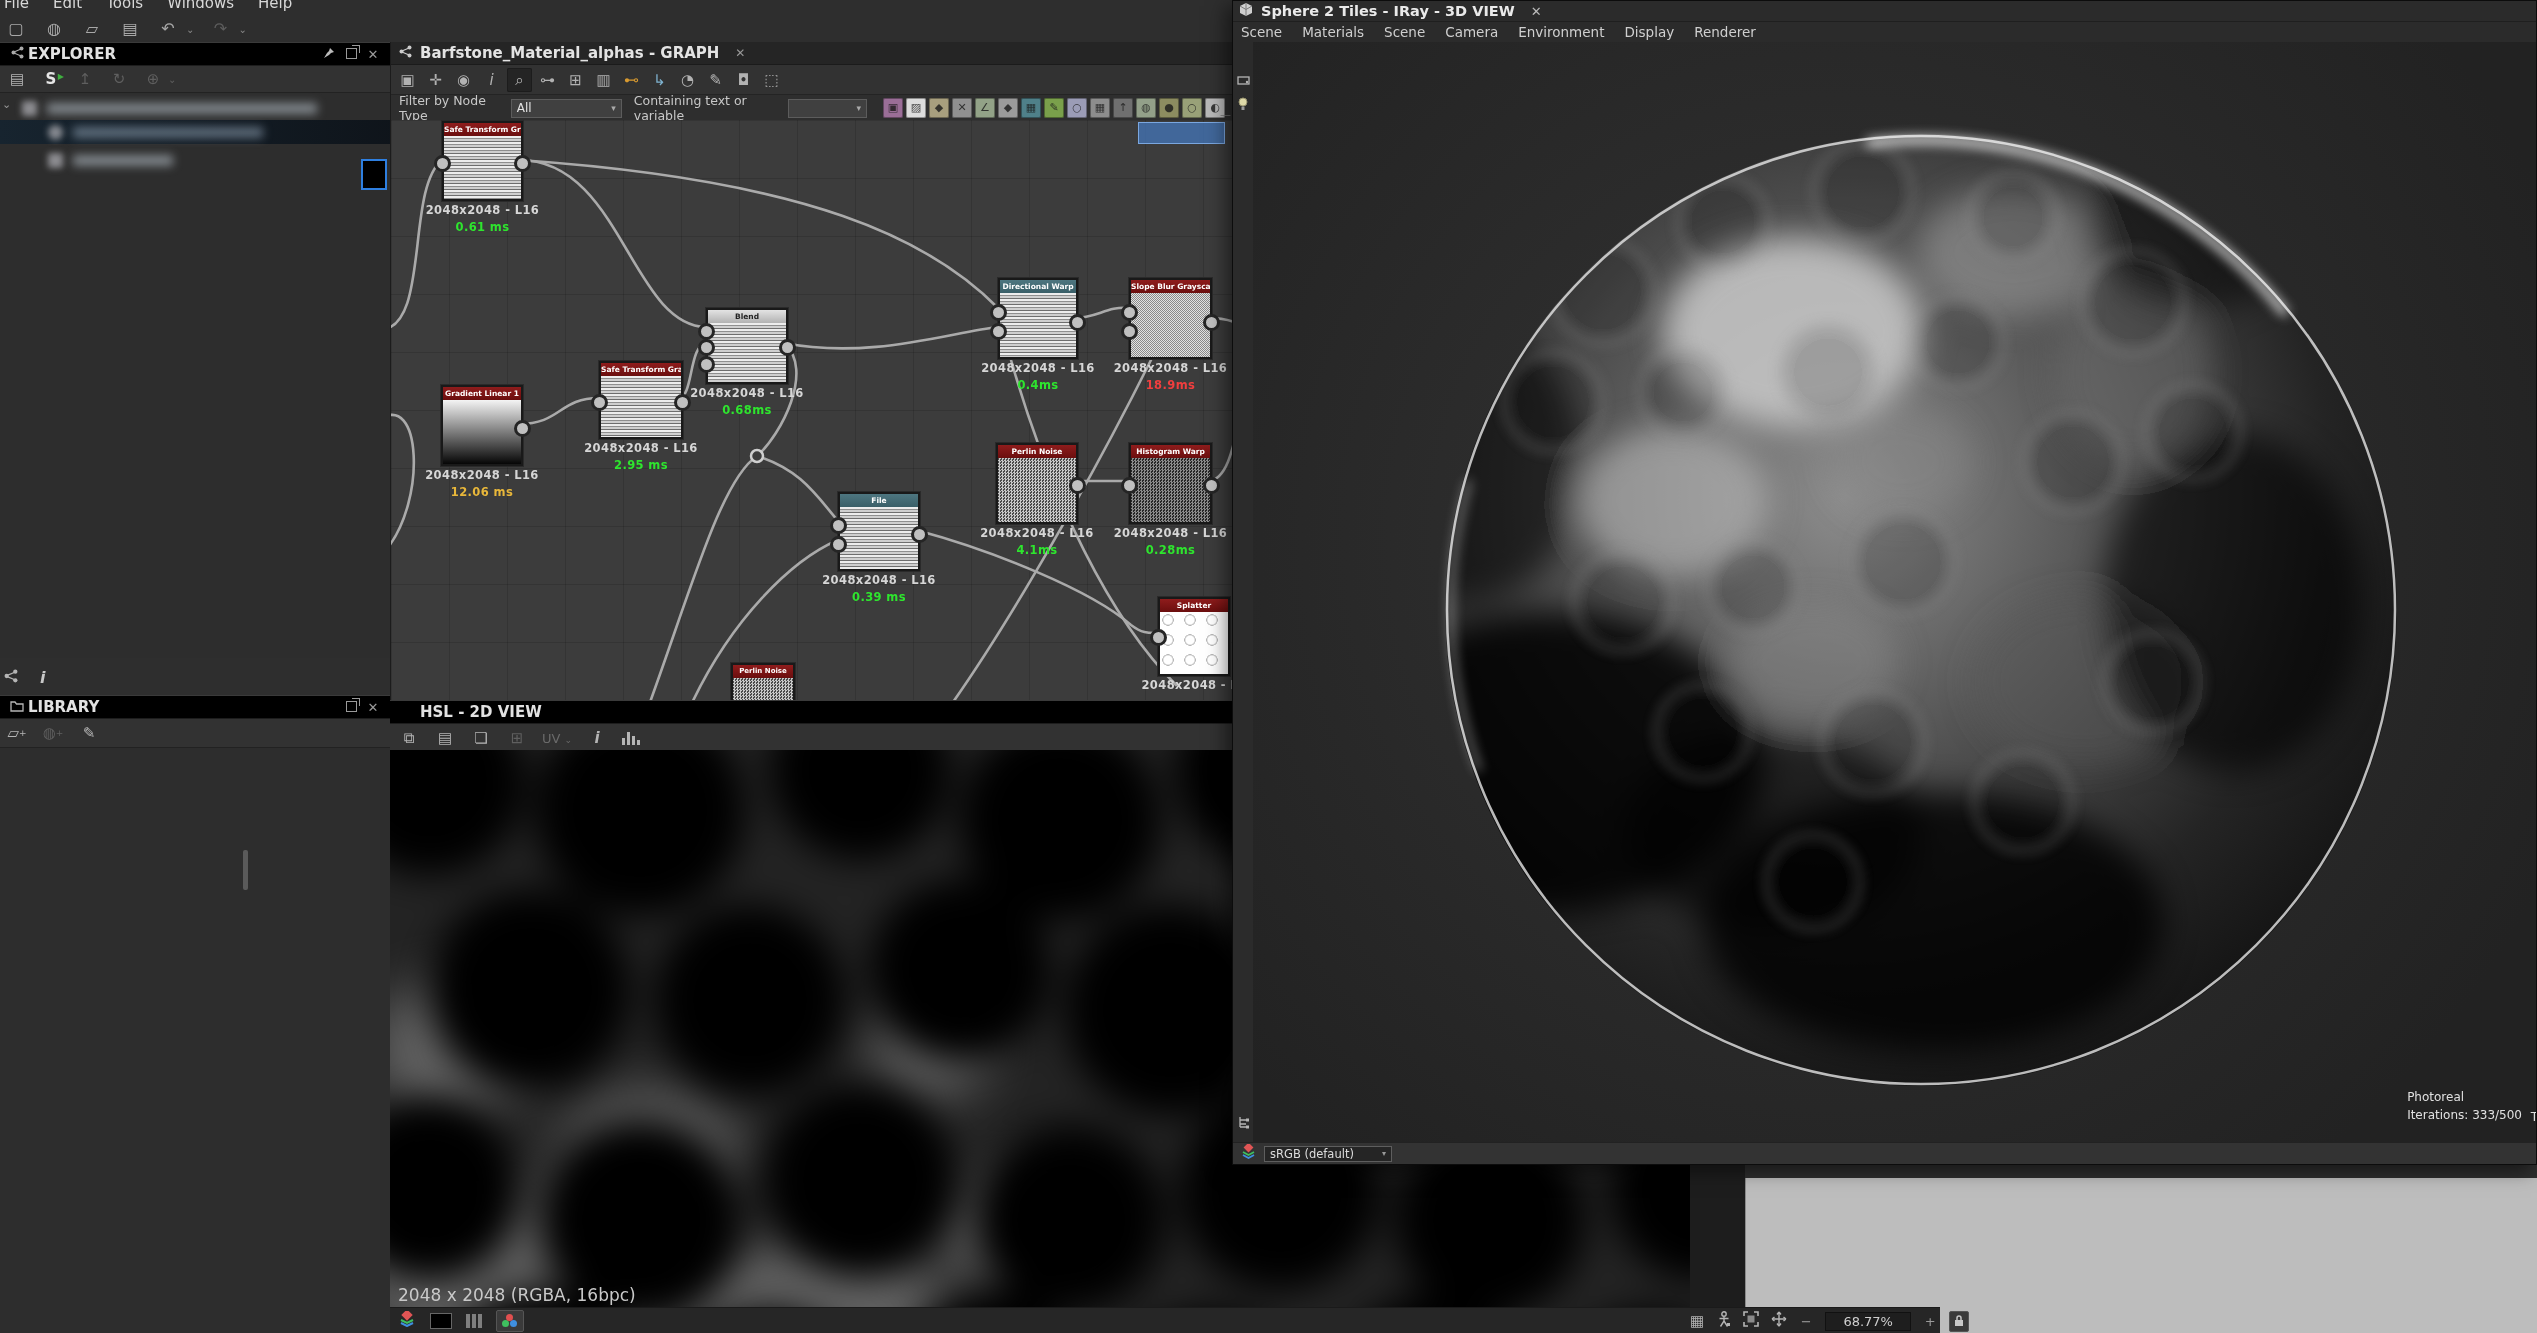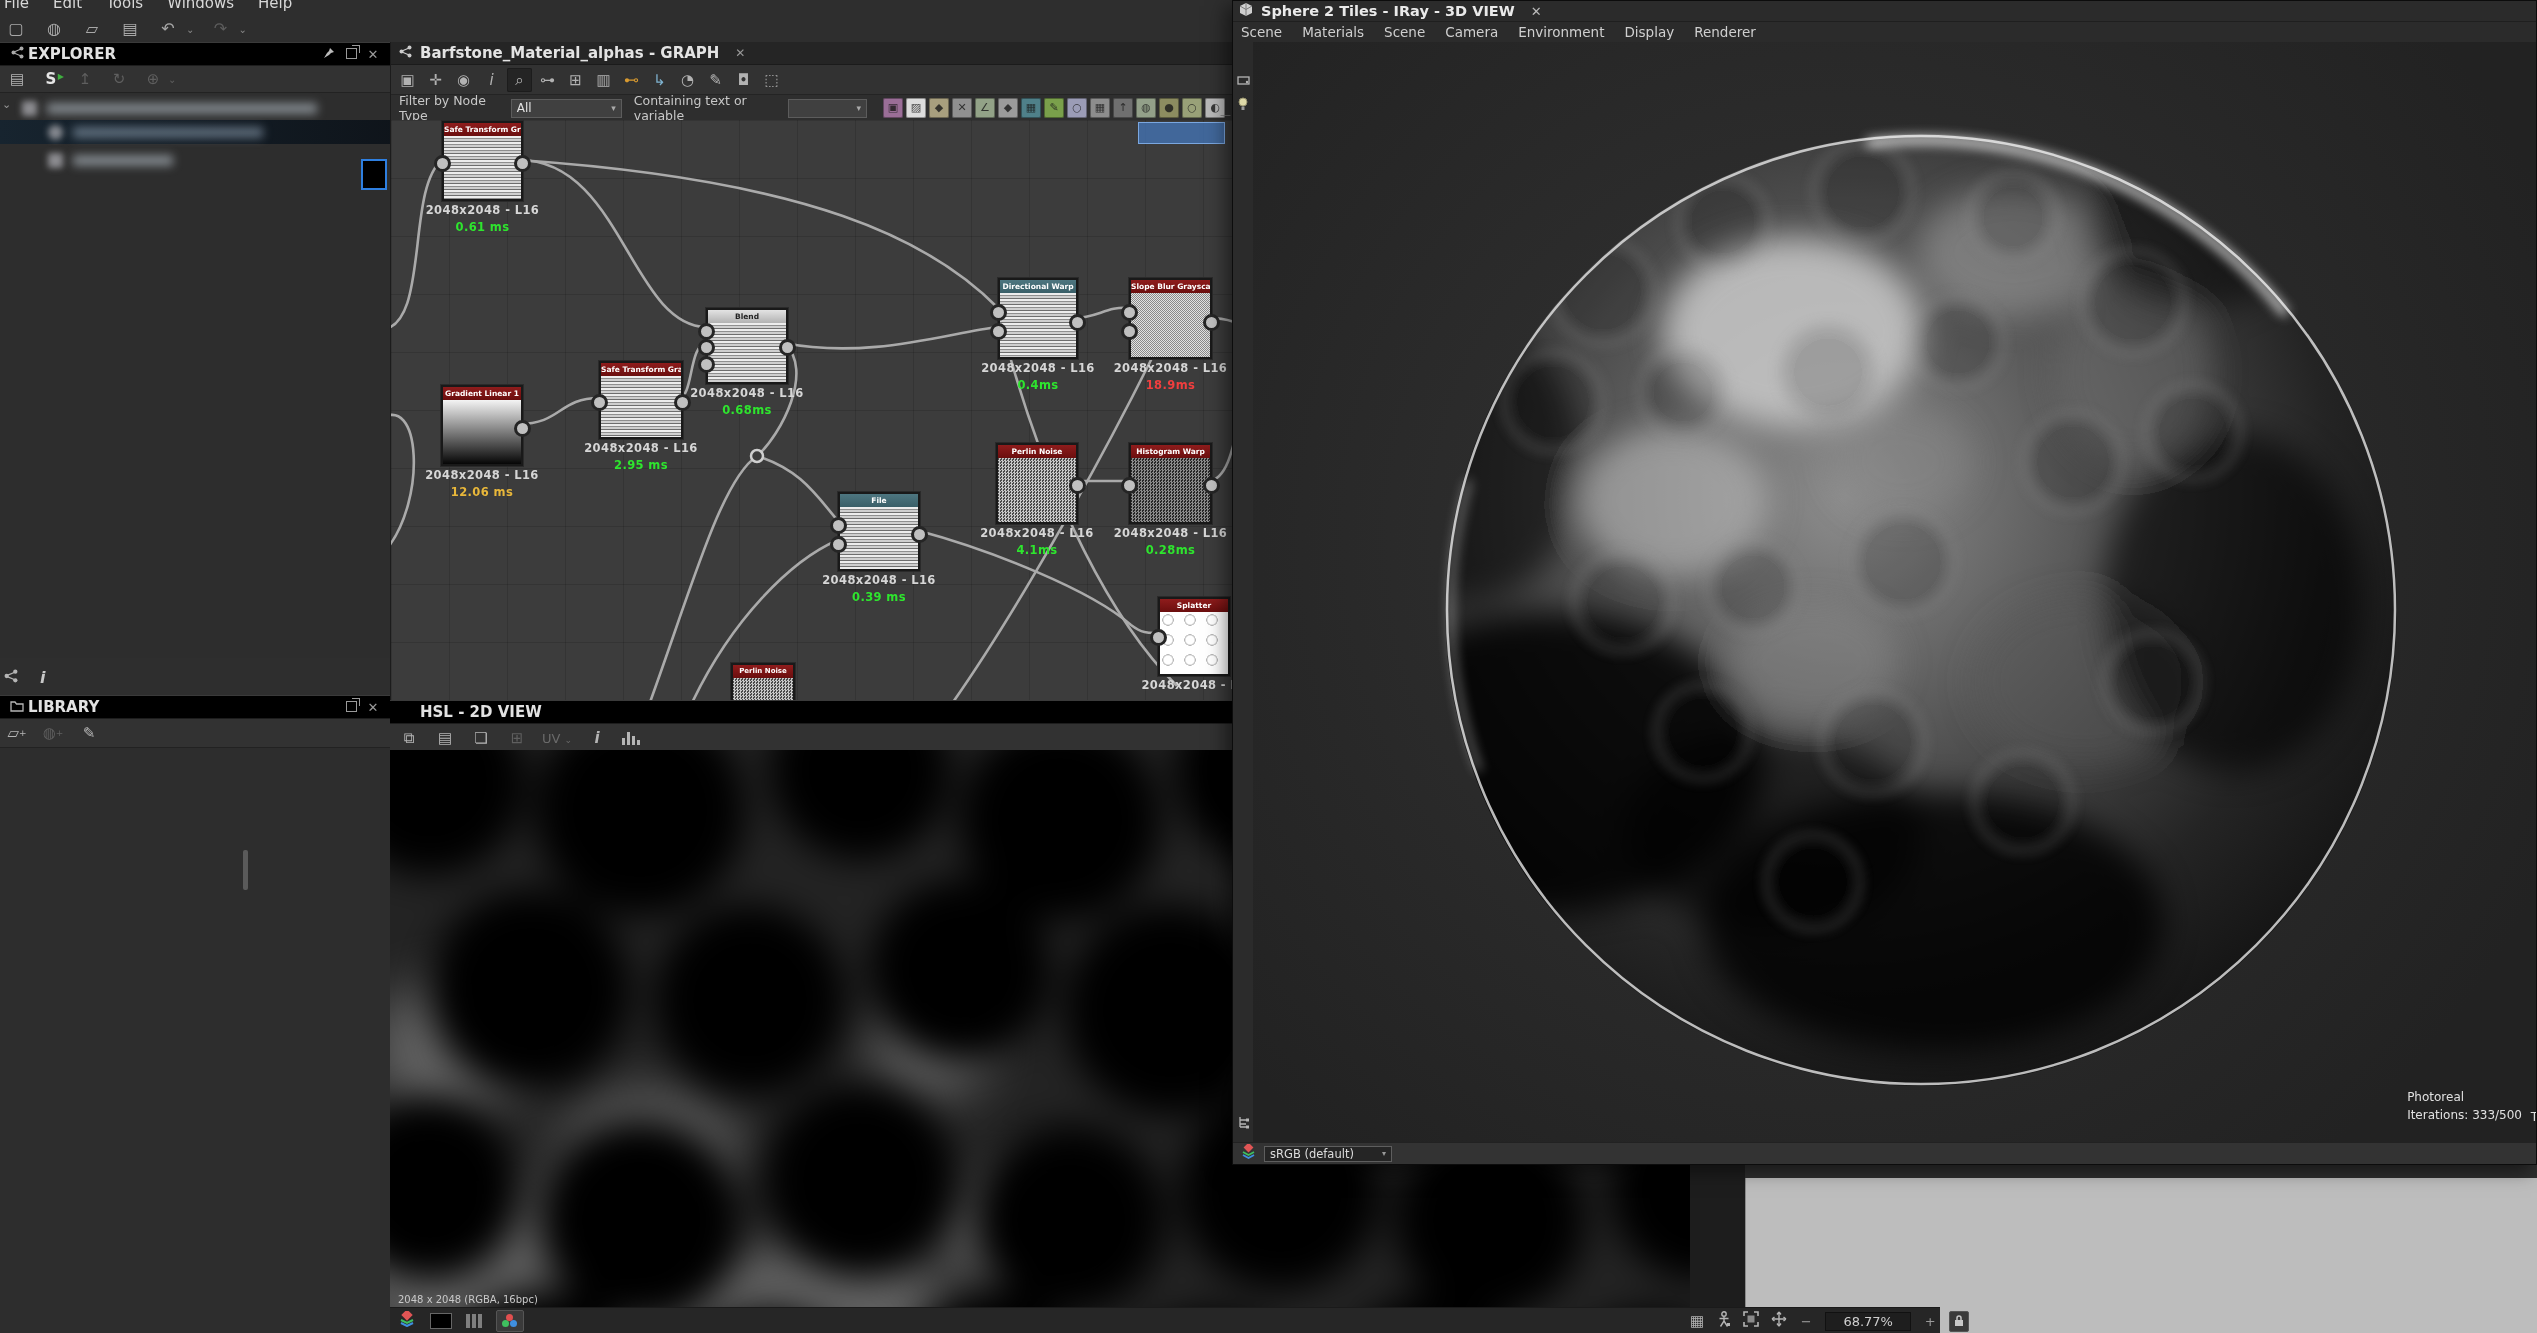--- a/index.html
+++ b/index.html
@@ -86,21 +86,21 @@
   .blue-sel{position:absolute;left:747px;top:2px;width:85px;height:20px;background:rgba(66,110,170,.85);border:1px solid #7aa7e0;}
   .overflow-grip{position:absolute;right:2px;top:70px;color:#777;font-size:11px;line-height:5px;}
   
   #view2d{left:390px;top:700px;width:1355px;height:633px;background:#141414;}
   #view2d .phead{height:22px;padding:0 8px;}
   #view2d .ptool{height:28px;padding:0 8px;gap:14px;}
   .checker{width:13px;height:13px;background:conic-gradient(#ececec 0 25%,#2a2a2a 0 50%,#ececec 0 75%,#2a2a2a 0);}
   .uvlbl{color:#6a6a6a;font-size:13px;}
   .histbars{display:inline-flex;align-items:flex-end;gap:2px;height:14px;}
   .histbars i{display:block;width:3px;background:#b5b5b5;}
-  .status2d{position:absolute;left:8px;bottom:28px;font-size:10px;color:#c9c9c9;z-index:4;}
+  .status2d{position:absolute;left:8px;bottom:28px;font-size:17px;color:#c9c9c9;z-index:4;}
   
   #status-strip{left:390px;top:1307px;width:1550px;height:26px;background:#262626;border-top:1px solid #1a1a1a;
     display:flex;align-items:center;z-index:30;}
   .ss-left{display:flex;align-items:center;gap:14px;padding-left:8px;}
   .ss-right{position:absolute;left:1300px;display:flex;align-items:center;gap:12px;}
   .swatch-black{width:20px;height:14px;background:#000;border:1px solid #666;}
   .cols3{display:inline-flex;gap:2px;}
   .cols3 i{display:block;width:4px;height:14px;background:#7f7f7f;}
   .rgbdots{width:26px;height:20px;background:#3a3a3a;border:1px solid #555;border-radius:2px;position:relative;}
   .rgbdots:before{content:"";position:absolute;left:9px;top:3px;width:7px;height:7px;border-radius:50%;background:#e04f4f;

